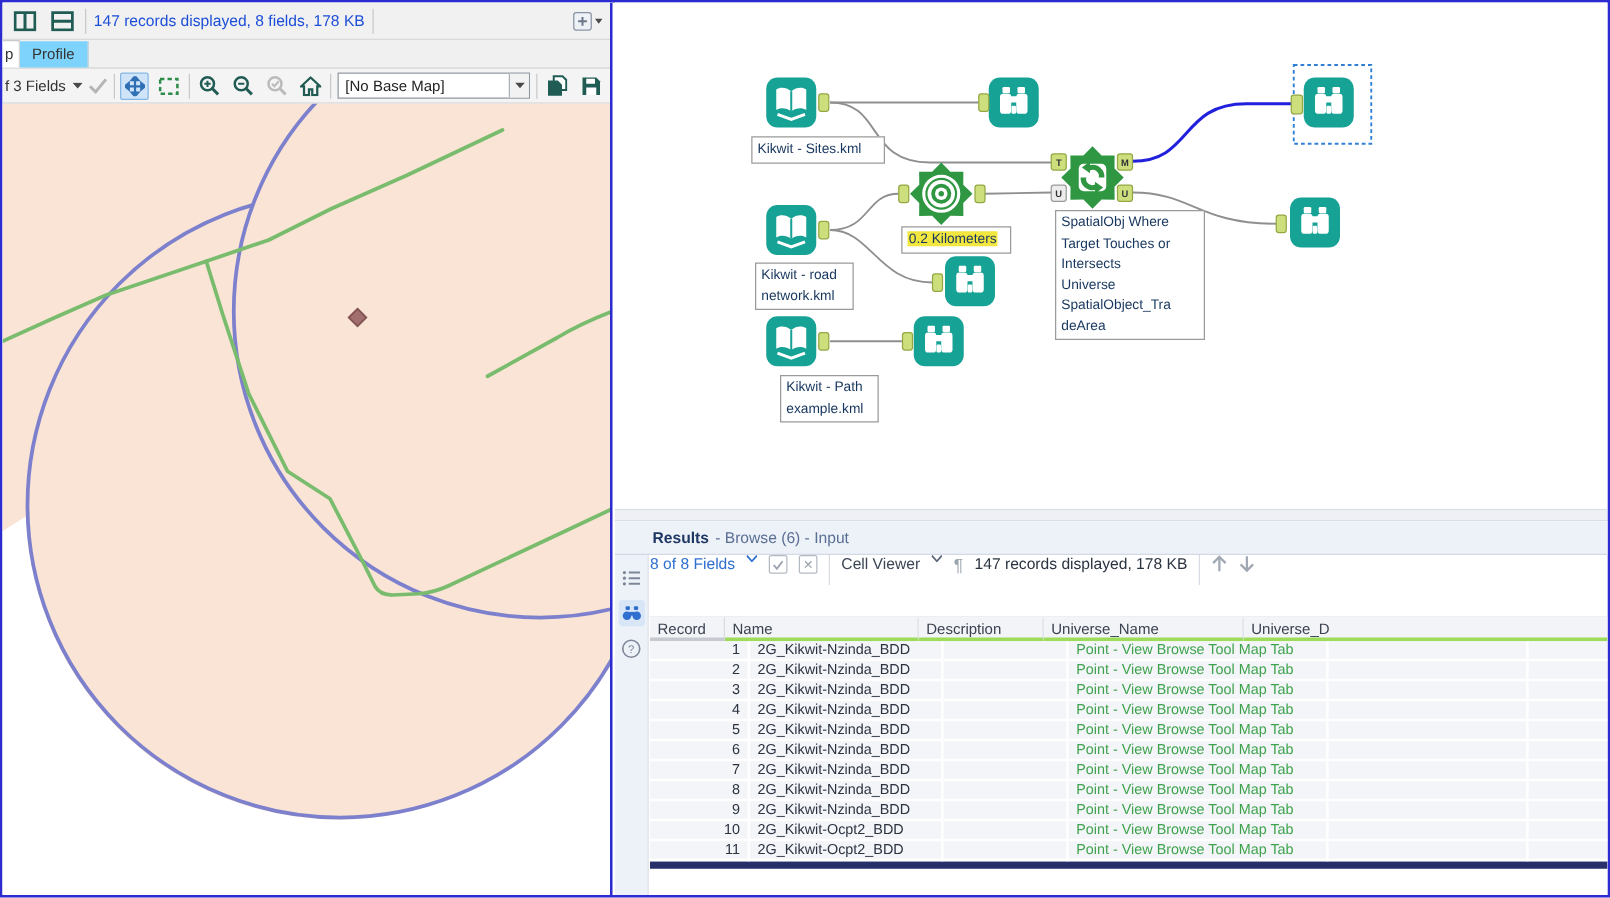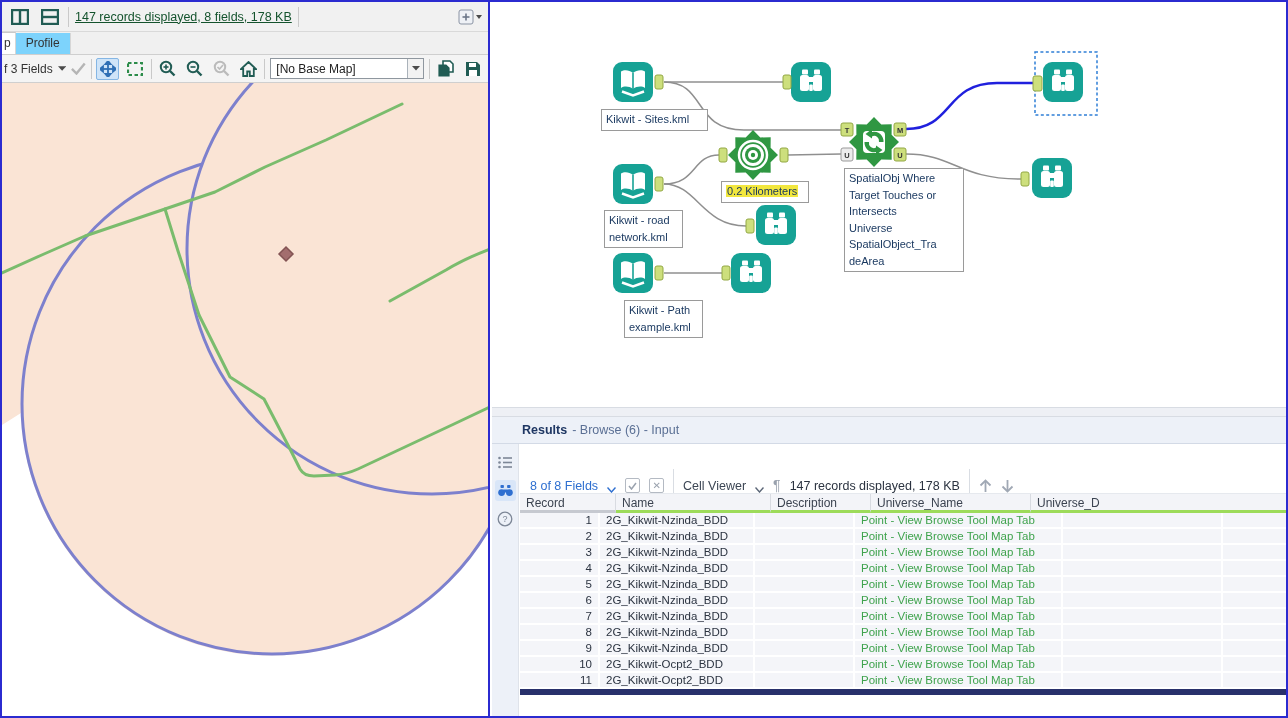--- a/index.html
+++ b/index.html
@@ -3,21 +3,21 @@
 <meta charset="utf-8">
 <style>
   * { box-sizing: border-box; margin:0; padding:0; }
   body { font-family: "Liberation Sans", sans-serif; background:#fff; }
   .window { position:relative; width:1288px; height:718px; border:2px solid #2b2bd0; overflow:hidden; background:#fff; }
 
   
   .left-panel { position:absolute; left:0; top:0; width:488px; height:714px; border-right:2px solid #2b2bd0; background:#fff; display:flex; flex-direction:column; }
   .lp-topbar { height:30px; background:#f1f1f1; border-bottom:1px solid #d9d9d9; display:flex; align-items:center; padding:0 6px; gap:6px; flex:0 0 auto; }
   .lp-topbar .sep, .mtb .sep { width:1px; height:20px; background:#c9c9c9; }
-  .lp-status { font-size:12.5px; color:#14532d; white-space:nowrap;text-decoration:underline; }
+  .lp-status { font-size:12.5px; color:#1d4ed8; white-space:nowrap; }
   .lp-topbar .spacer { flex:1; }
   .iconbtn { display:flex; align-items:center; justify-content:center; width:24px; height:24px; border-radius:2px; }
   .lp-tabs { height:23px; background:#f0f0f0; border-bottom:1px solid #cfcfcf; display:flex; align-items:flex-end; flex:0 0 auto; }
   .tab { font-size:12px; color:#333; padding:3px 10px 4px 10px; border-right:1px solid #d6d6d6; background:#fff; border-top:1px solid #c9c9c9; }
   .tab.cut { padding:3px 4px 4px 2px; background:#fff; }
   .tab.inactive { background:#7dd3fc; border-top:none; }
   .mtb { height:28px; background:#f4f4f4; border-bottom:1px solid #cfcfcf; display:flex; align-items:center; gap:5px; padding:0 4px 0 2px; flex:0 0 auto; }
   .mtb-label { font-size:12px; color:#333; white-space:nowrap; }
   .toolbtn { width:24px; height:22px; display:flex; align-items:center; justify-content:center; border-radius:2px; }
   .toolbtn.active { background:#cfe4f8; border:1px solid #85b6e4; }
@@ -38,21 +38,21 @@
 
   
   .results { position:relative; width:794px; height:299px; background:#fff; }
   .res-title { height:27px; background:#edf1f8; border-bottom:1px solid #d3dae6; display:flex; align-items:center; padding-left:30px; gap:5px; }
   .res-title .t1 { font-size:12.5px; font-weight:bold; color:#1f3763; }
   .res-title .t2 { font-size:12.5px; color:#5a6f94; }
   .res-strip { position:absolute; left:0; top:27px; bottom:0; width:27px; background:#edf1f8; border-right:1px solid #dfe3ea; display:flex; flex-direction:column; align-items:center; padding-top:8px; gap:7px; }
   .strip-btn { width:21px; height:21px; display:flex; align-items:center; justify-content:center; border-radius:3px; }
   .strip-btn.sel { background:#d9e6f8; }
   .res-main { margin-left:28px; }
-  .res-toolbar { height:50px; display:flex; align-items:flex-end; gap:9px; padding-left:10px; border-bottom:1px solid #e6e9ee; }
+  .res-toolbar { height:50px; display:flex; align-items:flex-start; gap:9px; border-bottom:1px solid #e6e9ee; }
   .res-toolbar .blue { font-size:12.5px; color:#2e6fd0; }
   .res-toolbar .dark { font-size:12.5px; color:#3c4654; }
   .res-toolbar .vsep { width:1px; height:24px; background:#d9dde3; }
   .sq-icon { width:15px; height:15px; border:1px solid #b4bac3; border-radius:2px; display:flex; align-items:center; justify-content:center; font-size:10px; color:#9aa2ae; }
   .hdr-row, .data-row { display:flex; }
   .hcell { background:#f3f4f8; font-size:12px; color:#3b4350; padding:2px 0 1px 6px; border-right:1px solid #d8dbe1; border-bottom:3px solid #9ddb5a; height:19px; white-space:nowrap; overflow:hidden; flex:0 0 auto; }
   .hcell.gray { border-bottom-color:#c6c9d0; }
   .hcell.last { flex:1 1 auto; border-right:none; }
   .dcell { background:#f4f5f9; font-size:11.5px; color:#2b3340; height:16px; line-height:15px; padding:0 6px; border-right:2px solid #fff; border-bottom:2px solid #fff; white-space:nowrap; overflow:hidden; flex:0 0 auto; }
   .dcell.num { text-align:right; }
@@ -393,21 +393,21 @@
             </svg>
           <svg width="13" height="14" viewBox="0 0 13 14">
               <g stroke="#a0a8b4" stroke-width="1.8" fill="none">
                 <line x1="6.5" y1="1" x2="6.5" y2="12"></line>
                 <path d="M1.5,7.5 L6.5,12.5 L11.5,7.5"></path>
               </g>
             </svg>
         </div>
 
         <div class="hdr-row">
-          <div class="hcell gray" style="width:96px">Record</div>
+          <div class="hcell gray" style="width:60px">Record</div>
           <div class="hcell" style="width:155px">Name</div>
           <div class="hcell" style="width:100px">Description</div>
           <div class="hcell" style="width:160px">Universe_Name</div>
           <div class="hcell last">Universe_D</div>
         </div>
 
         <div>
             <div class="data-row">
     <div class="dcell num" style="width:80px">1</div>
     <div class="dcell" style="width:155px">2G_Kikwit-Nzinda_BDD</div>

